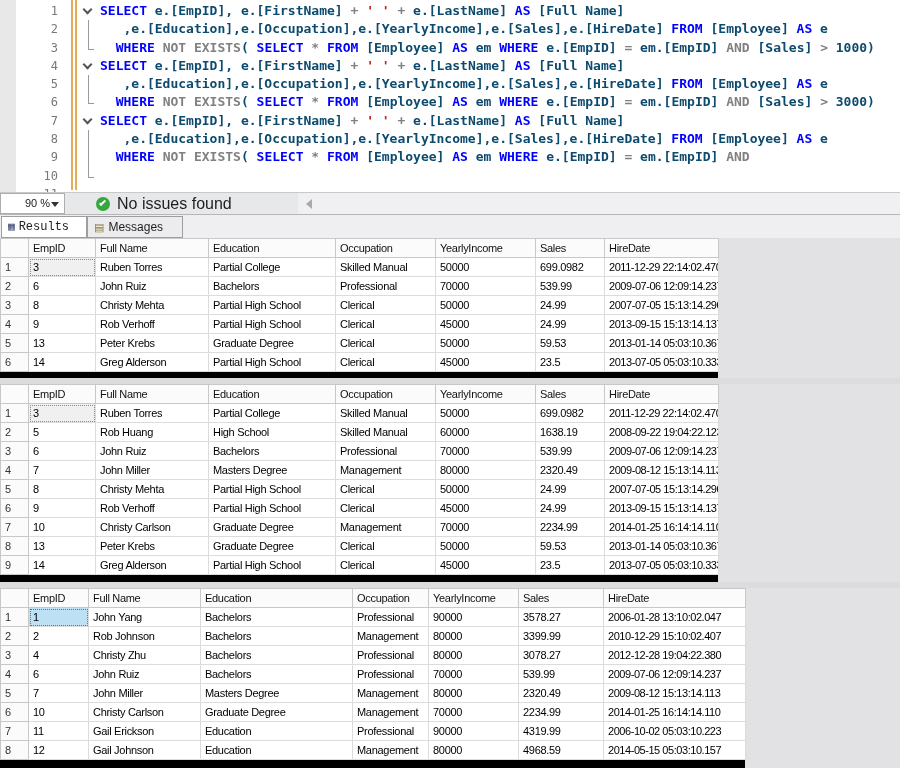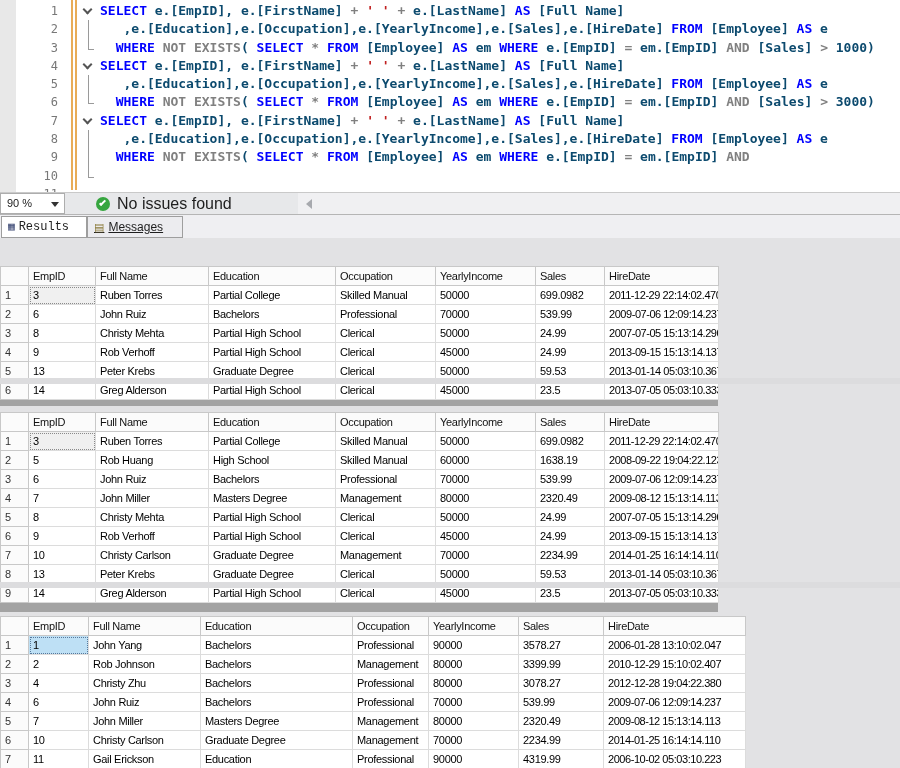--- a/index.html
+++ b/index.html
@@ -25,21 +25,21 @@
   .codetext { position:absolute; left:100px; top:0; white-space:pre;
               font-family:"DejaVu Sans Mono", monospace; font-size:13px; font-weight:bold;
               line-height:18.3px; color:#000; }
   .tok-k { color:#0000ff; } .tok-g { color:#808080; } .tok-s { color:#c02020; } .tok-p { color:#0c4a6e; }
 
   
   #statusbar { position:absolute; left:0; top:193px; width:900px; height:22px;
                background:#e7e8ea; border-bottom:1px solid #b5b5b5; }
   #zoom-combo { position:absolute; left:0; top:0; width:65px; height:21px; background:#fff;
                 border:1px solid #adadad; font-size:11px; color:#222; line-height:19px;
-                padding-left:6px; }
+                padding-left:24px; }
   #zoom-arrow { position:absolute; right:5px; top:8px; width:0; height:0;
                 border-left:4px solid transparent; border-right:4px solid transparent;
                 border-top:5px solid #333; }
   #health { position:absolute; left:96px; top:4px; height:14px; }
   #health-dot { position:absolute; left:0; top:0; width:14px; height:14px; border-radius:50%;
                 background:#36a63f; }
   #health-dot i { position:absolute; left:3px; top:4px; width:7px; height:3px;
                   border-left:2px solid #fff; border-bottom:2px solid #fff;
                   transform:rotate(-45deg); }
   #health-text { position:absolute; left:21px; top:0; font-size:16px; color:#1e1e1e;
@@ -48,26 +48,26 @@
   #hscroll-left { position:absolute; left:8px; top:6px; width:0; height:0;
                   border-top:5px solid transparent; border-bottom:5px solid transparent;
                   border-right:6px solid #a7a9ae; }
 
   
   #tabstrip { position:absolute; left:0; top:215px; width:900px; height:23px; background:#efeff2; }
   .tab { position:absolute; top:1px; height:22px; font-size:12px; color:#1e1e1e;
          line-height:20px; padding:0 8px 0 6px; border:1px solid #9e9e9e; }
   .tab .tab-icon { font-size:11px; margin-right:4px; color:#44507a; }
   #tab-results { left:1px; width:86px; background:#fff; z-index:2;font-family:Liberation Mono, monospace; }
-  #tab-messages { left:87px; width:96px; background:#ececef;text-decoration:underline; }
+  #tab-messages { left:87px; width:96px; background:#ececef; }
   #tab-messages .tab-icon { color:#8a7a3a; }
 
   
   #gridpanel { position:absolute; left:0; top:238px; width:900px; height:530px; background:#e2e2e4; }
-  .gridbox { position:absolute; left:0; background:#a3a3a3;margin-top:28px; }
+  .gridbox { position:absolute; left:0; background:#000000; }
   #gridbox-0 { top:0;   width:718px; height:140px; }
   #gridbox-1 { top:146px; width:718px; height:200px; }
   #gridbox-2 { top:350px; width:745px; height:180px; }
   table.rsgrid { border-collapse:collapse; table-layout:fixed; width:100%;
                  font-size:11px; letter-spacing:-0.3px; color:#000; }
   table.rsgrid th, table.rsgrid td { height:19px; line-height:18px; padding:0 4px;
                  overflow:hidden; white-space:nowrap; text-align:left; font-weight:normal; }
   table.rsgrid { border:1px solid #a8a8a8; }
   table.rsgrid thead th { background:#fbfbfb; border:1px solid #c8c8c8; color:#111; }
   table.rsgrid td { border:1px solid #dcdcdc; background:#fff; }

